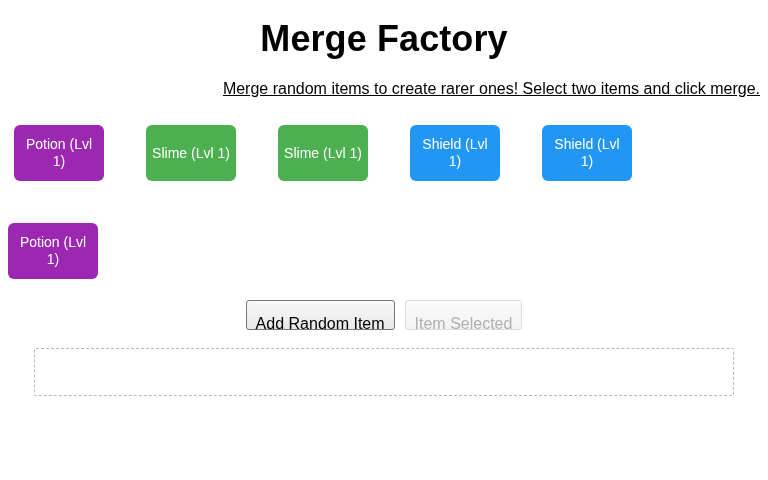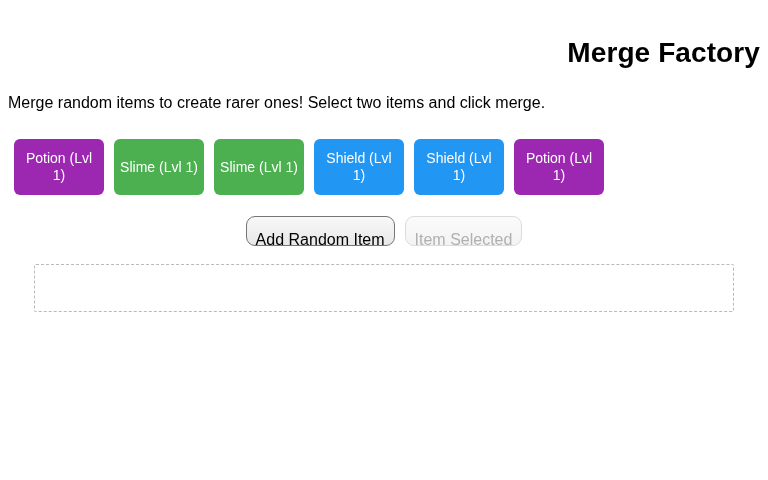--- a/index.html
+++ b/index.html
@@ -18,45 +18,47 @@
   .page {
     width: 768px;
     height: 480px;
     position: relative;
     box-sizing: border-box;
     padding: 0 8px;
   }
 
   .app-title {
     margin: 0;
-    padding-top: 32px;
-    font-size: 28px;
+    padding-top: 18px;
+    font-size: 36px;
     font-weight: bold;
     line-height: 42px;
-    text-align: right;
+    text-align: center;
     letter-spacing: 0.1px;
     color: #000000;
   }
 
   .app-subtitle {
     margin: 0;
     padding-top: 19px;
     font-size: 16px;
     line-height: 20px;
-    text-align: left;
+    text-align: right;
     color: #000000;
+    text-decoration: underline;
   }
 
   .items-row {
     margin-top: 26px;
     display: flex;
     flex-wrap: wrap;
     justify-content: flex-start;
     align-items: flex-start;
     padding-left: 0px;
+    gap: 32px;
   }
 
   .item-card {
     width: 90px;
     height: 56px;
     box-sizing: border-box;
     margin: 0 10px 10px 0;
     border: none;
     border-radius: 6px;
     color: #ffffff;
@@ -83,21 +85,21 @@
     gap: 10px;
   }
 
   .btn {
     font-family: "Liberation Sans", sans-serif;
     font-size: 16px;
     line-height: 18px;
     padding: 14px 9px;
     height: 26px;
     box-sizing: border-box;
-    border-radius: 9px;
+    border-radius: 3px;
     background: linear-gradient(#f8f8f8, #e8e8e8);
     border: 1px solid #767676;
     color: #000000;
     cursor: pointer;
   }
 
   .btn.disabled {
     background: linear-gradient(#fbfbfb, #f3f3f3);
     border: 1px solid #dcdcdc;
     color: #b0b0b0;

